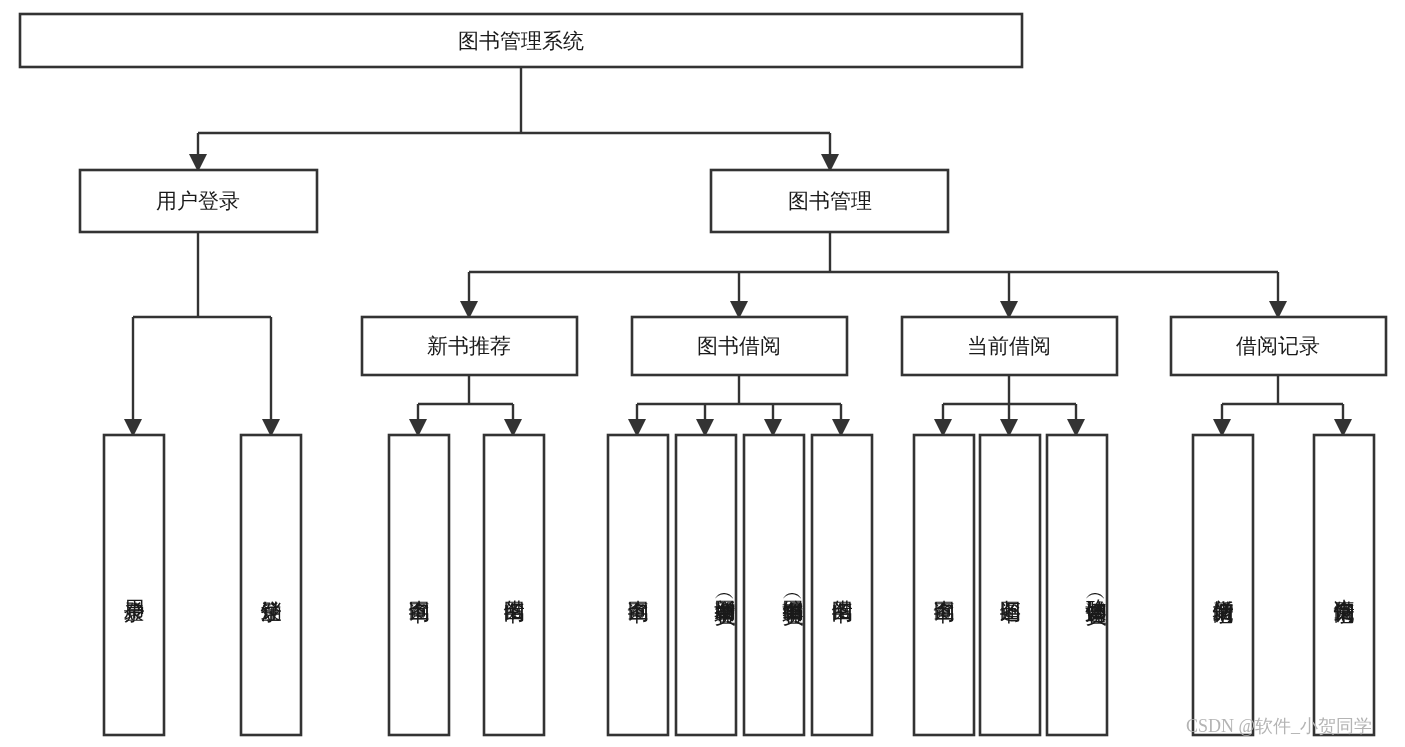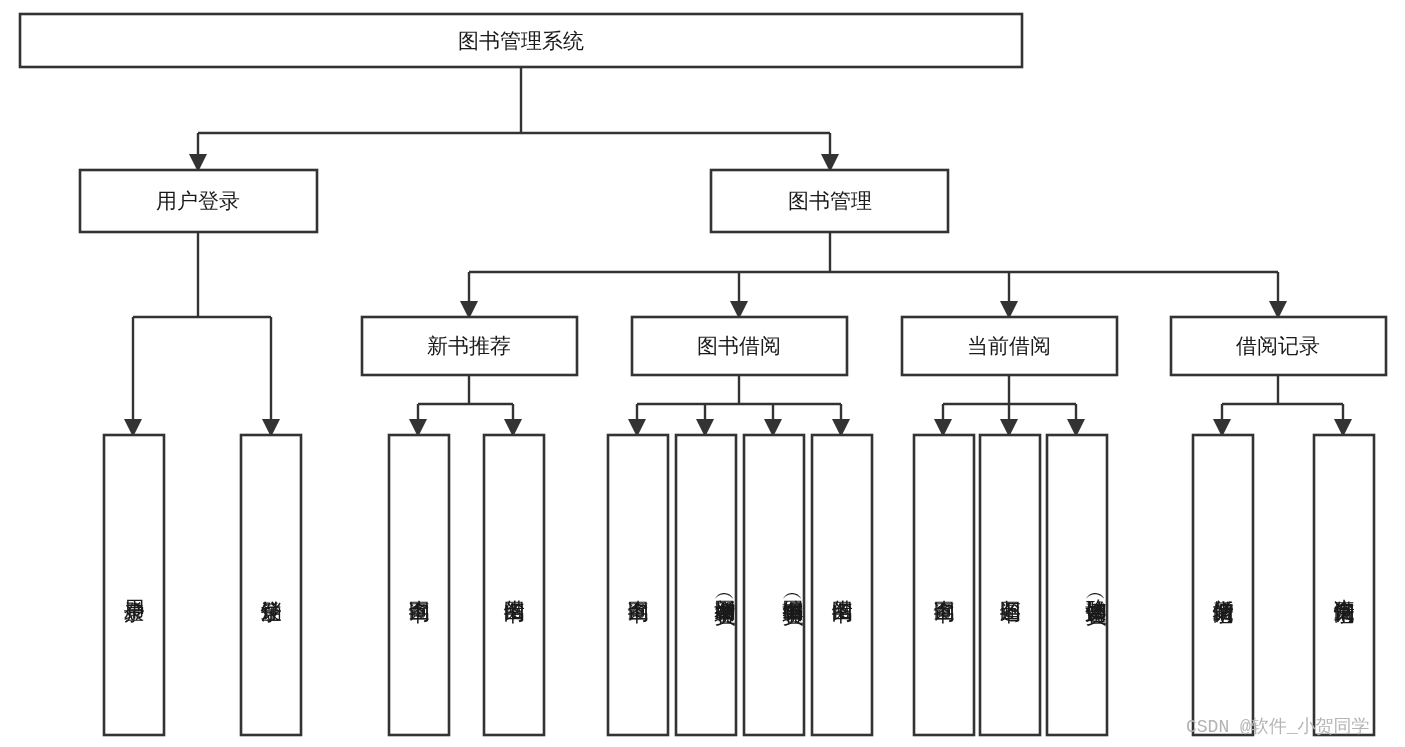--- a/index.html
+++ b/index.html
@@ -56,21 +56,21 @@
     color: #1a1a1a;
     letter-spacing: 1px;
     white-space: nowrap;
     display: flex;
     align-items: center;
     justify-content: center;
     pointer-events: none;
   }
   .watermark {
     position: absolute;
-    font-family: Liberation Mono, monospace;
+    font-family: Liberation Serif, serif;
     font-size: 18px;
     color: #b4b4b4;
     white-space: nowrap;
     left: 1186px;
     top: 714px;
   }
 </style>
 </head>
 <body>
 

